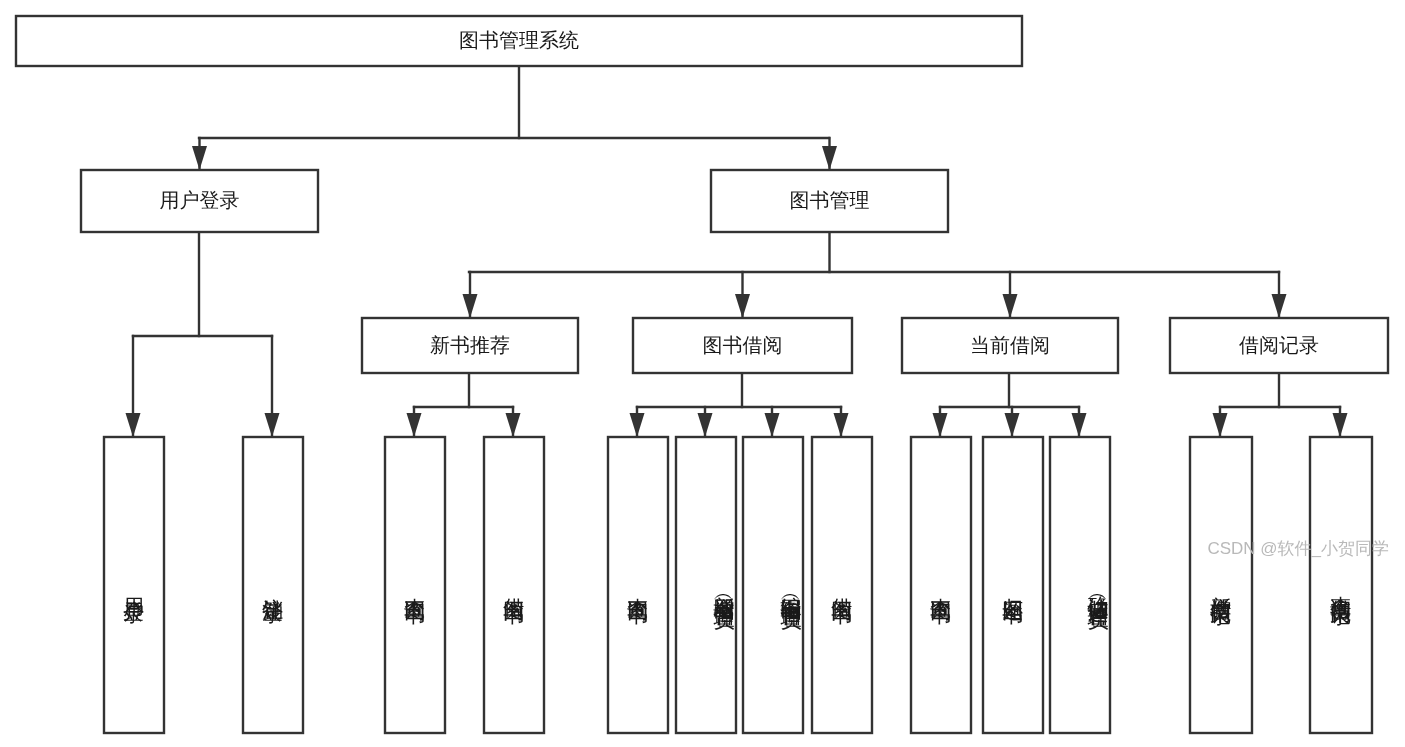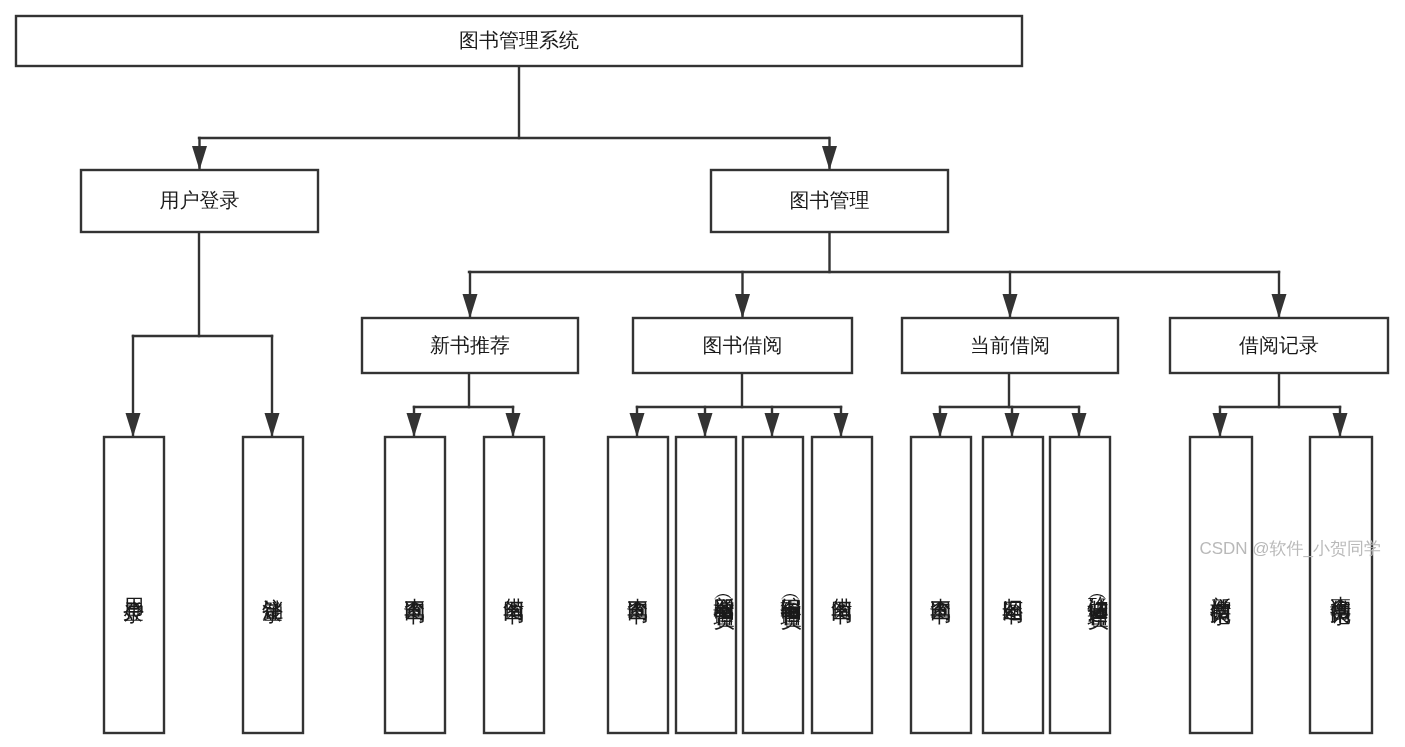--- a/index.html
+++ b/index.html
@@ -63,21 +63,21 @@
     pointer-events: none;
     user-select: none;
   }
   .leaf-label.centered {
     display: flex;
     align-items: center;
     justify-content: center;
   }
   .watermark {
     position: absolute;
-    right: 24px;
+    right: 16px;
     bottom: 4px;
     font-family: "Liberation Sans", "DejaVu Sans", sans-serif;
     font-size: 17px;
     color: #b9b9b9;
     white-space: nowrap;
     user-select: none;
   }
 </style>
 </head>
 <body>

